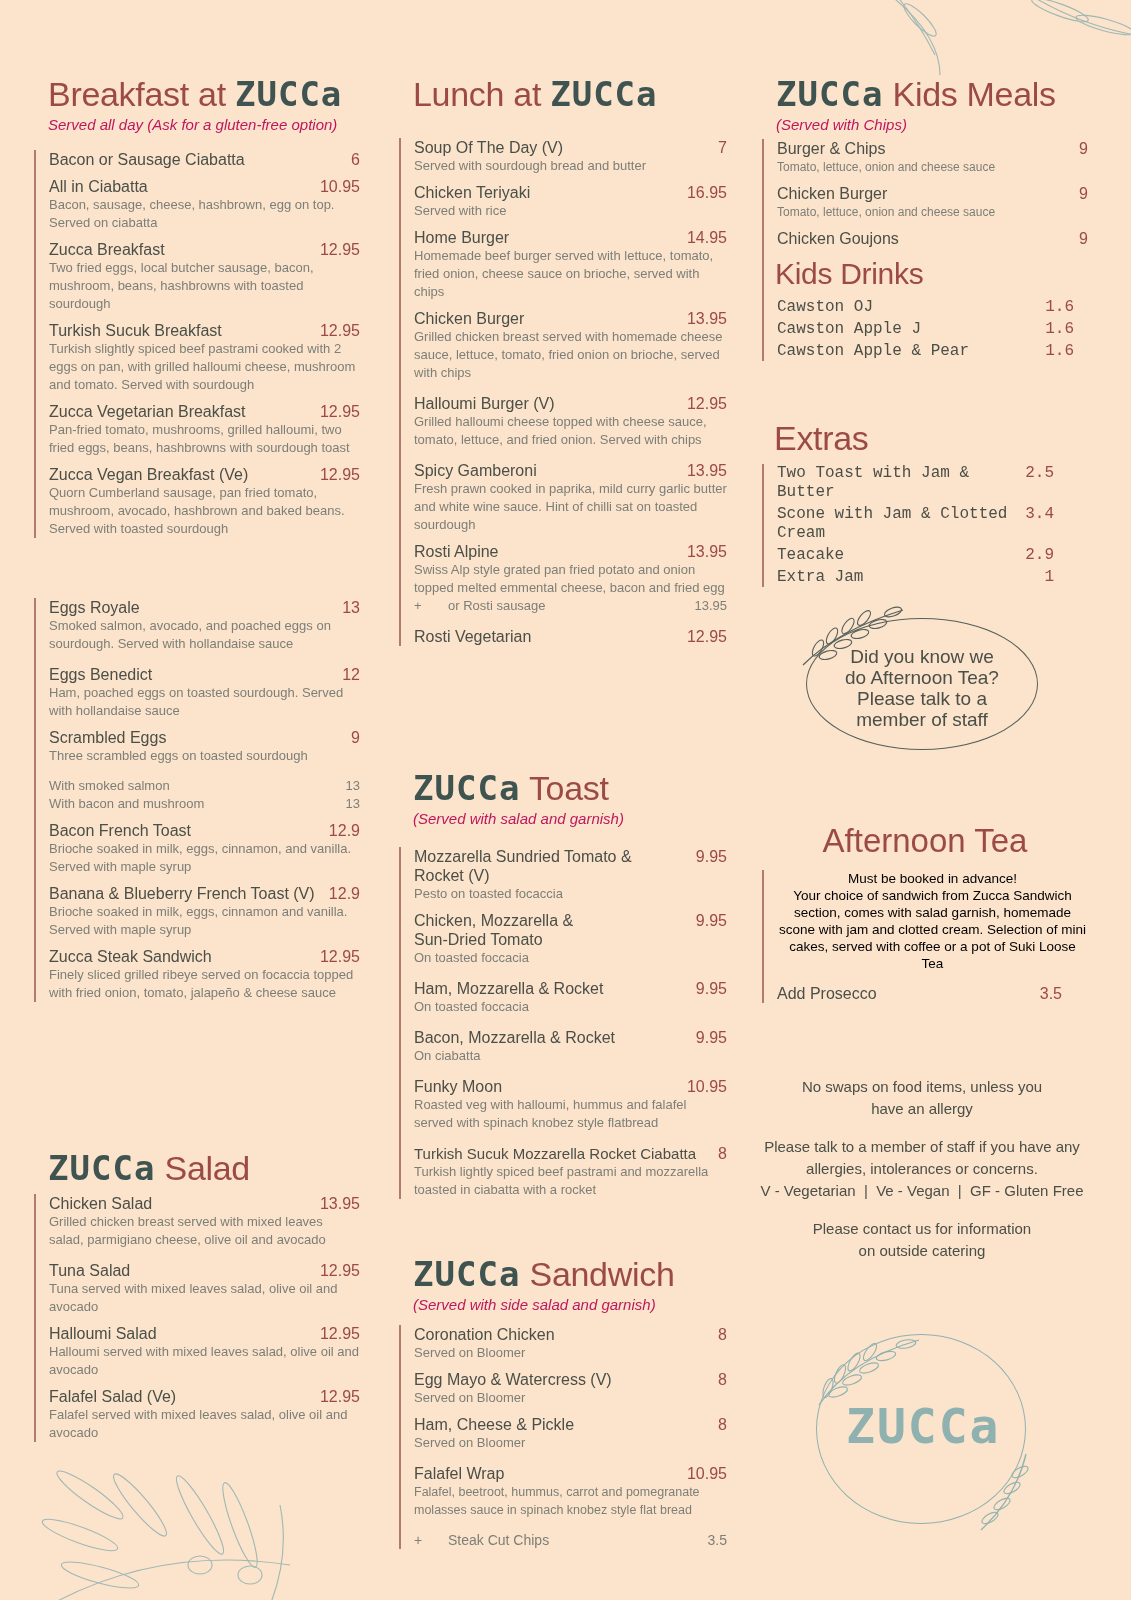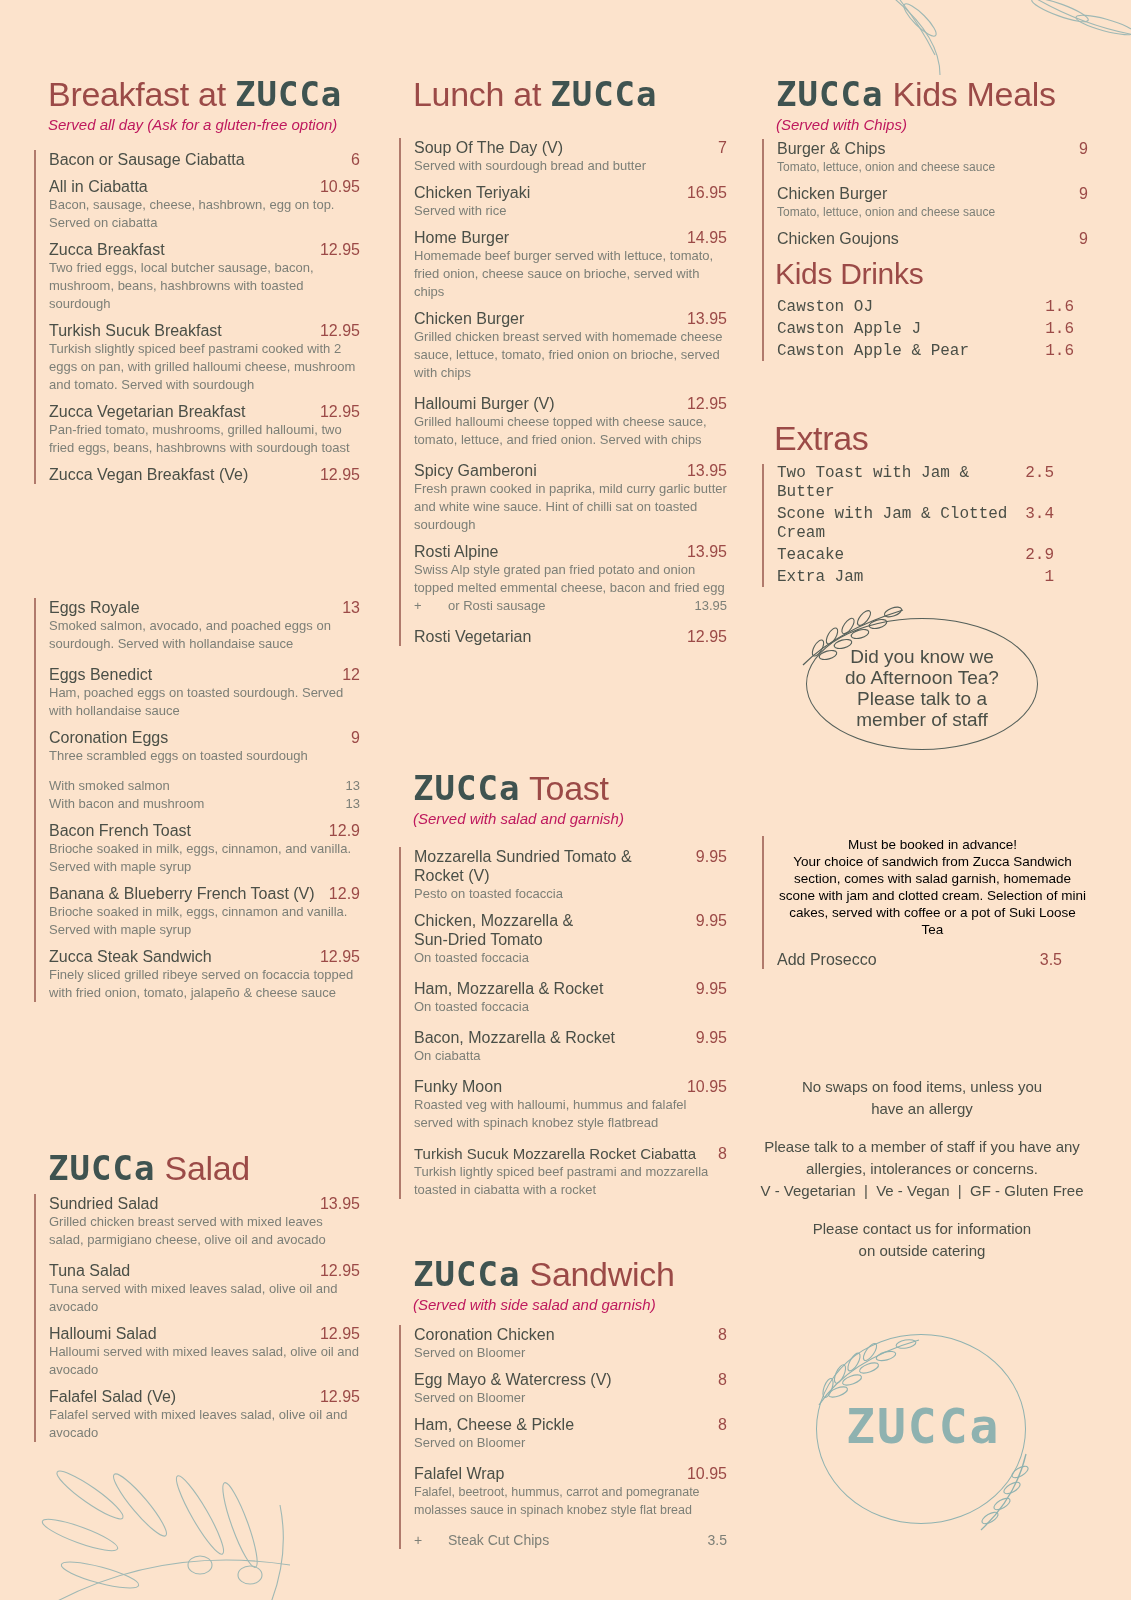--- a/index.html
+++ b/index.html
@@ -94,20 +94,21 @@
             <span class="item-name">Zucca Vegetarian Breakfast</span>
             <span class="item-price">12.95</span>
           </div>
           <div class="item-desc">Pan-fried tomato, mushrooms, grilled halloumi, two fried eggs, beans, hashbrowns with sourdough toast</div>
         </div>
       <div class="item" style="margin-bottom:0">
           <div class="item-row">
             <span class="item-name">Zucca Vegan Breakfast (Ve)</span>
             <span class="item-price">12.95</span>
           </div>
+          <div class="item-desc">Quorn Cumberland sausage, pan fried tomato, mushroom, avocado, hashbrown and baked beans. Served with toasted sourdough</div>
         </div>
     </div>
   </div>
 
   <div class="section" style="top:592px;">
     <div class="items" style="margin-top:6px;">
       <div class="item" style="margin-bottom:12px">
           <div class="item-row">
             <span class="item-name">Eggs Royale</span>
             <span class="item-price">13</span>
@@ -116,21 +117,21 @@
         </div>
       <div class="item">
           <div class="item-row">
             <span class="item-name">Eggs Benedict</span>
             <span class="item-price">12</span>
           </div>
           <div class="item-desc">Ham, poached eggs on toasted sourdough. Served with hollandaise sauce</div>
         </div>
       <div class="item">
           <div class="item-row">
-            <span class="item-name">Coronation Eggs</span>
+            <span class="item-name">Scrambled Eggs</span>
             <span class="item-price">9</span>
           </div>
           <div class="item-desc">Three scrambled eggs on toasted sourdough</div>
         <div style="margin-top:12px;">
           <div class="addon">
               <span>With smoked salmon</span>
               <span>13</span>
             </div>
           <div class="addon">
               <span>With bacon and mushroom</span>
@@ -160,21 +161,21 @@
           <div class="item-desc">Finely sliced grilled ribeye served on focaccia topped with fried onion, tomato, jalapeño &amp; cheese sauce</div>
         </div>
     </div>
   </div>
 
   <div class="section" style="top:1148px;">
     <h2 class="heading"><span class="brand">ZUCCa</span> <span>Salad</span></h2>
     <div class="items" style="margin-top:6px;">
       <div class="item" style="margin-bottom:12px">
           <div class="item-row">
-            <span class="item-name">Sundried Salad</span>
+            <span class="item-name">Chicken Salad</span>
             <span class="item-price">13.95</span>
           </div>
           <div class="item-desc">Grilled chicken breast served with mixed leaves salad,  parmigiano cheese, olive oil and avocado</div>
         </div>
       <div class="item">
           <div class="item-row">
             <span class="item-name">Tuna Salad</span>
             <span class="item-price">12.95</span>
           </div>
           <div class="item-desc">Tuna served with mixed leaves salad, olive oil and avocado</div>
@@ -452,20 +453,21 @@
     <div class="oval-text" style="left:40px; top:48px; width:212px;">
       <div>Did you know we</div>
       <div>do Afternoon Tea?</div>
       <div>Please talk to a</div>
       <div>member of staff</div>
     </div>
   </div>
 
   <div class="section" style="top:824px;">
     <div class="afternoon-title" style="margin-left:-14px;">
+      <div>Afternoon Tea</div>
     </div>
     <div class="items" style="margin-top:12px; padding-right:0;">
       <div class="afternoon-desc">Must be booked in advance!</div>
       <div class="afternoon-desc">Your choice of sandwich from Zucca Sandwich section, comes with salad garnish, homemade scone with jam and clotted cream. Selection of mini cakes, served with coffee or a pot of Suki Loose Tea</div>
       <div class="item-row" style="margin-top:12px;">
           <span class="item-name">Add Prosecco</span>
           <span class="item-price" style="margin-right:26px">3.5</span>
         </div>
     </div>
   </div>

